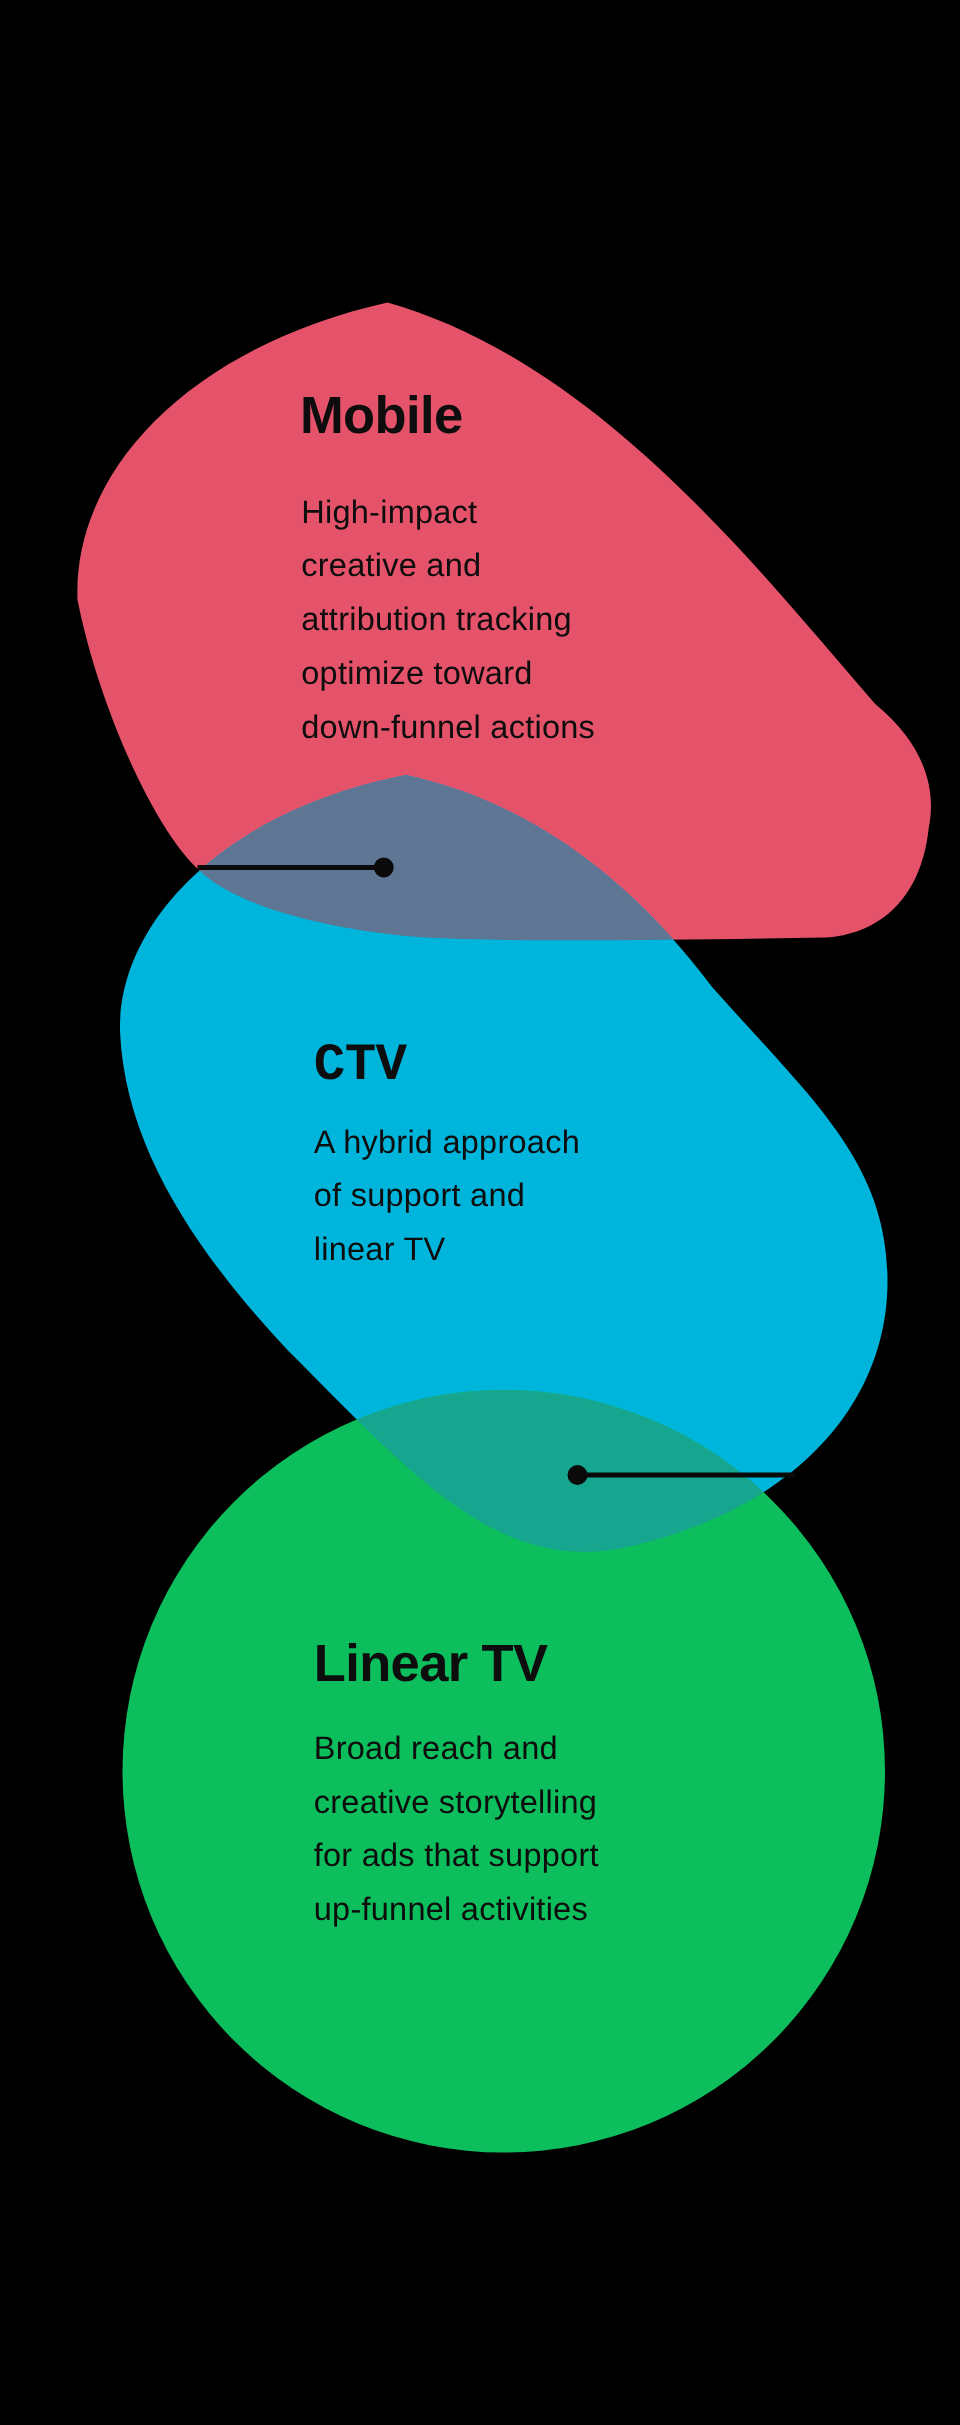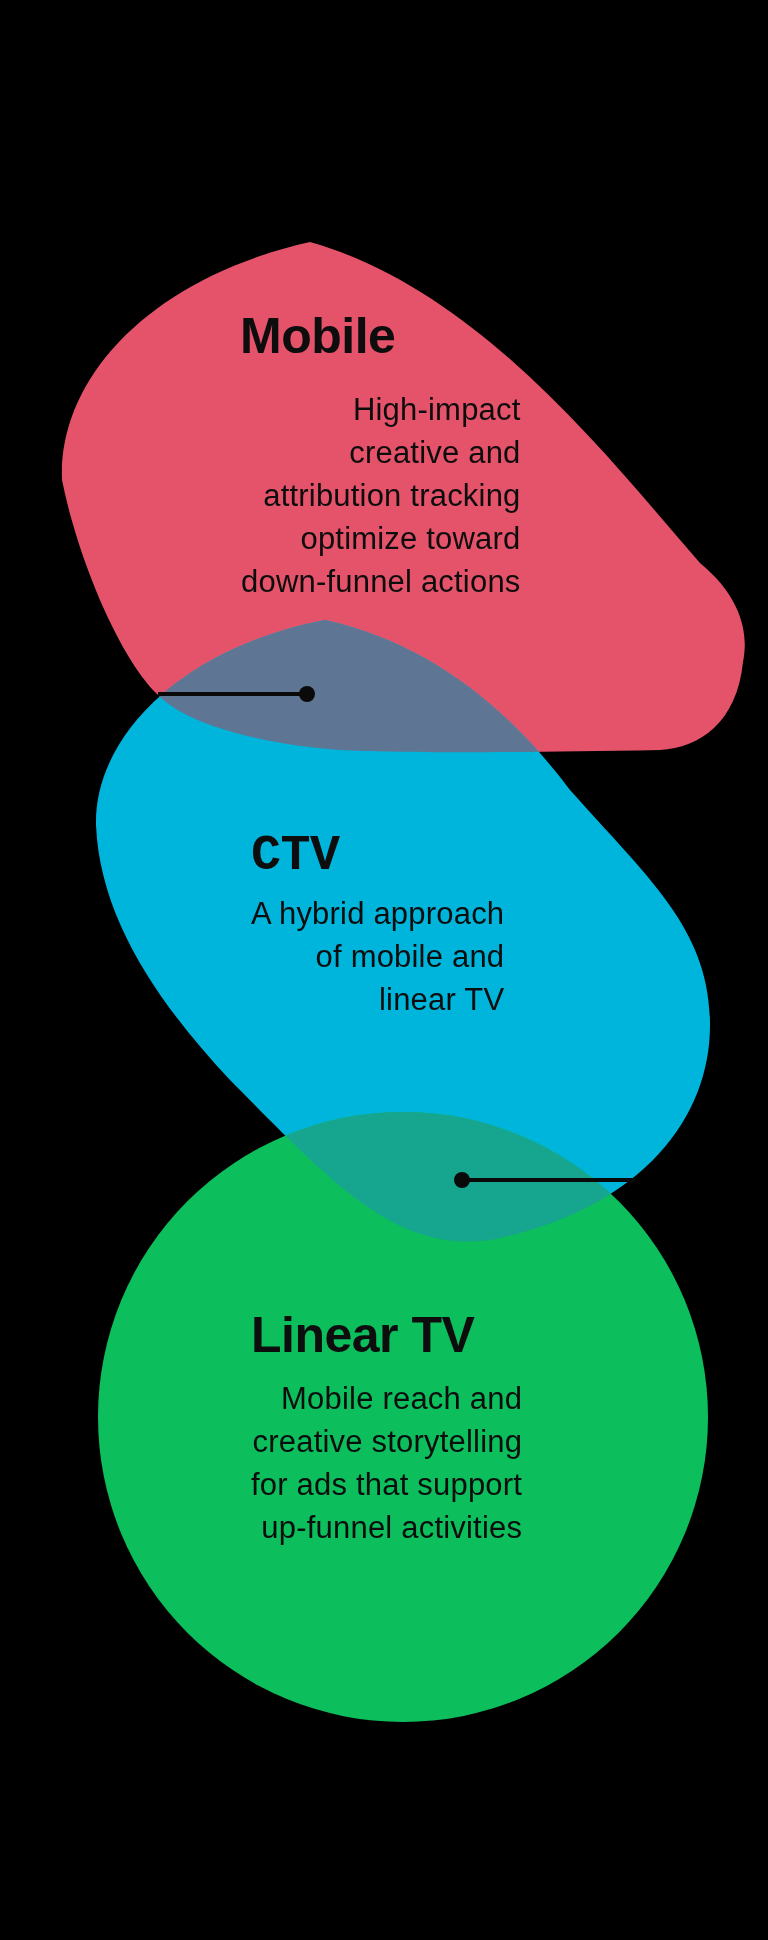--- a/index.html
+++ b/index.html
@@ -18,33 +18,32 @@
   .stage svg {
     position: absolute;
     top: 0;
     left: 0;
   }
   .label {
     position: absolute;
     color: #0d0d0d;
   }
   .section-title {
-    font-size: 50px;
+    font-size: 42px;
     font-weight: 700;
     line-height: 1.05;
     letter-spacing: -0.5px;
     white-space: nowrap;
   }
   .section-desc {
-    font-size: 31px;
+    font-size: 26px;
     font-weight: 400;
     line-height: 43px;
     letter-spacing: 0.2px;
     white-space: pre-line;
-    text-align: right;
   }
   .title-mobile { left: 240px; top: 310px; }
   .desc-mobile  { left: 241px; top: 388px; }
   .title-ctv    { left: 251px; top: 830px; font-family: Liberation Mono, monospace; }
   .desc-ctv     { left: 251px; top: 892px; }
   .title-linear { left: 251px; top: 1309px; }
   .desc-linear  { left: 251px; top: 1377px; }
 </style>
 </head>
 <body>
@@ -80,22 +79,22 @@
 
   <div class="label section-title title-mobile">Mobile</div>
   <div class="label section-desc desc-mobile">High-impact
 creative and
 attribution tracking
 optimize toward
 down-funnel actions</div>
 
   <div class="label section-title title-ctv">CTV</div>
   <div class="label section-desc desc-ctv">A hybrid approach
-of mobile and
+of support and
 linear TV</div>
 
   <div class="label section-title title-linear">Linear TV</div>
-  <div class="label section-desc desc-linear">Mobile reach and
+  <div class="label section-desc desc-linear">Broad reach and
 creative storytelling
 for ads that support
 up-funnel activities</div>
 
 </div>
 
 </body></html>

